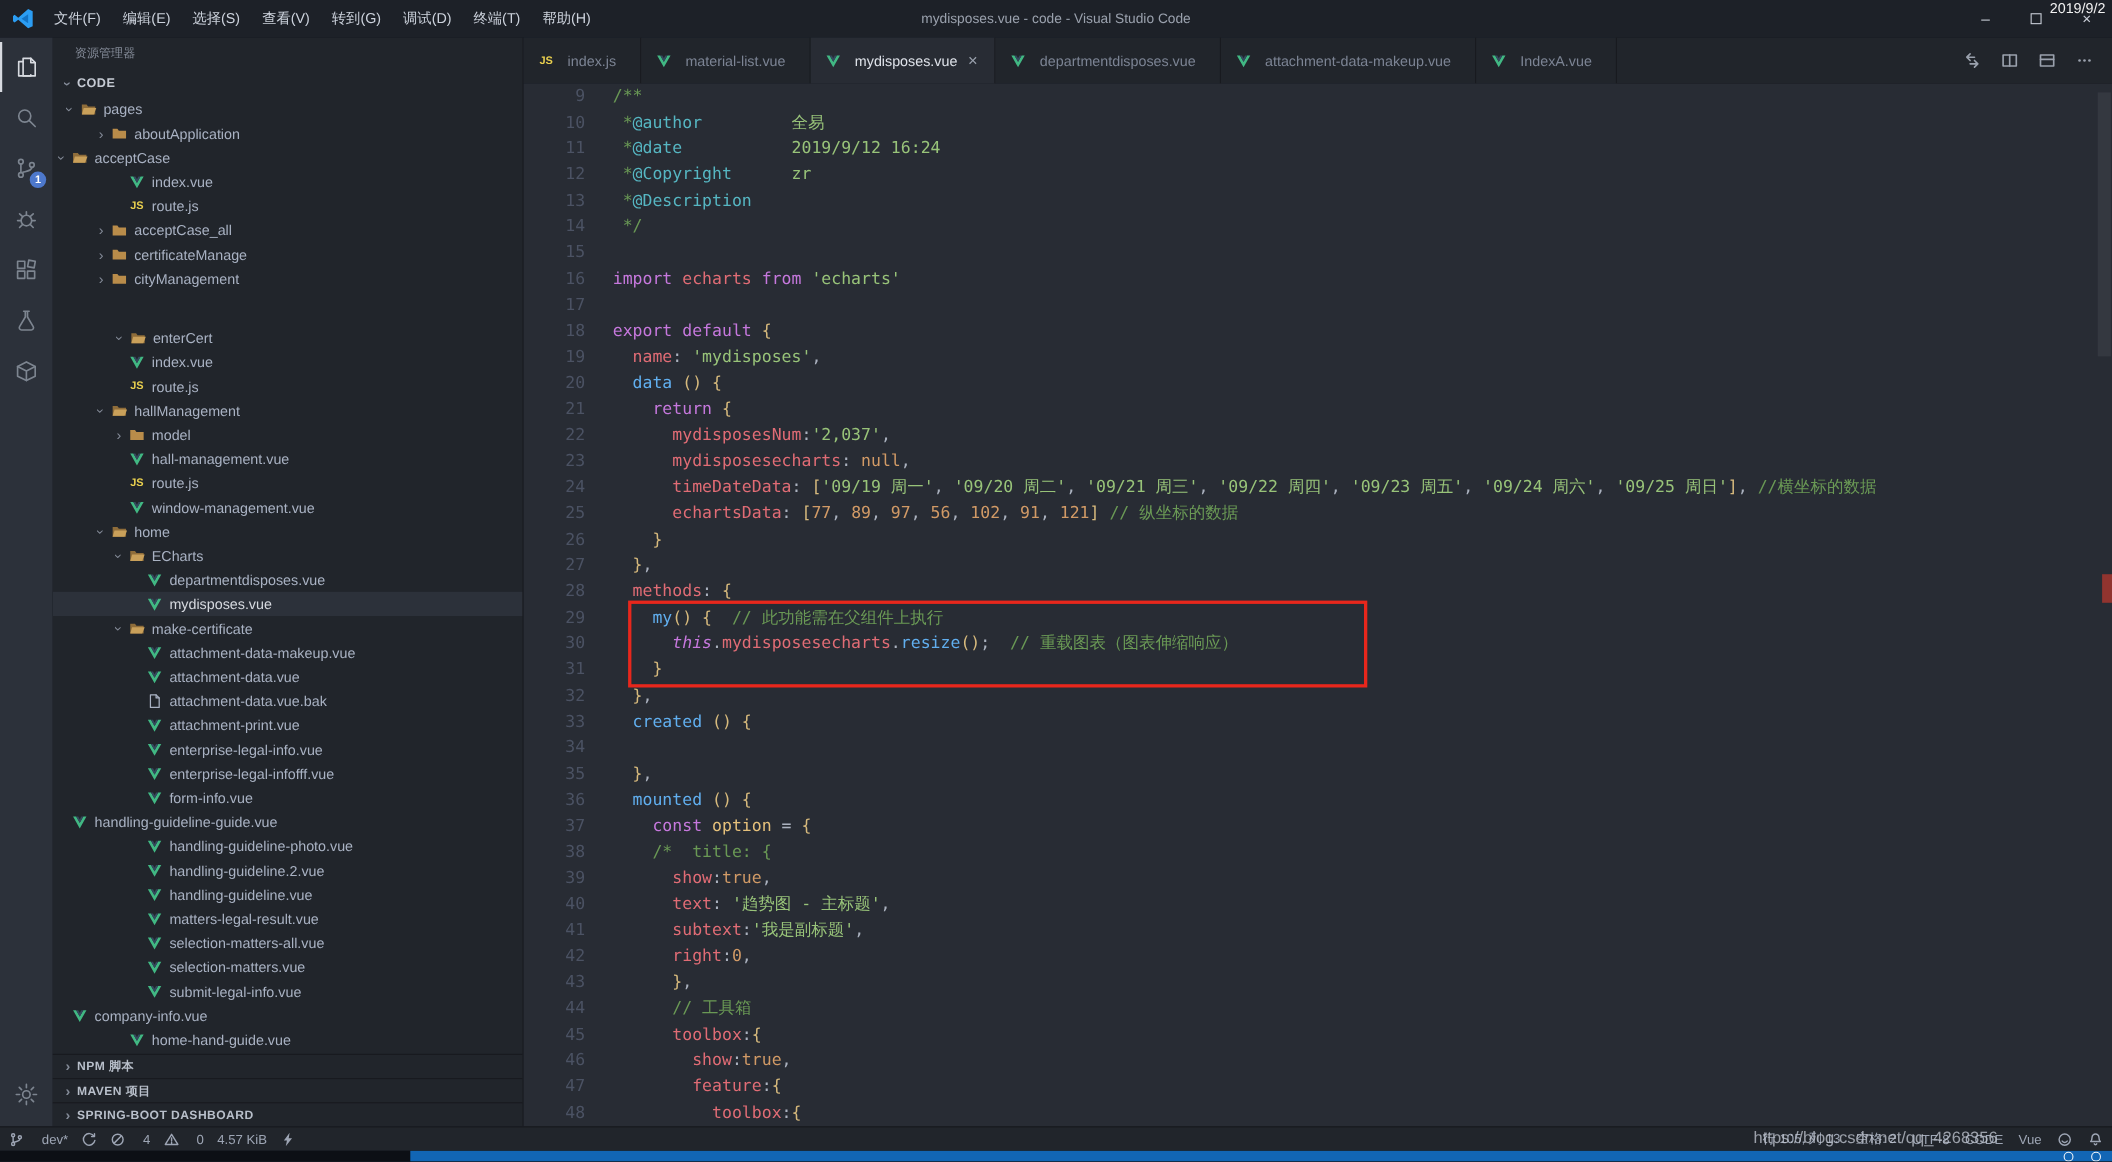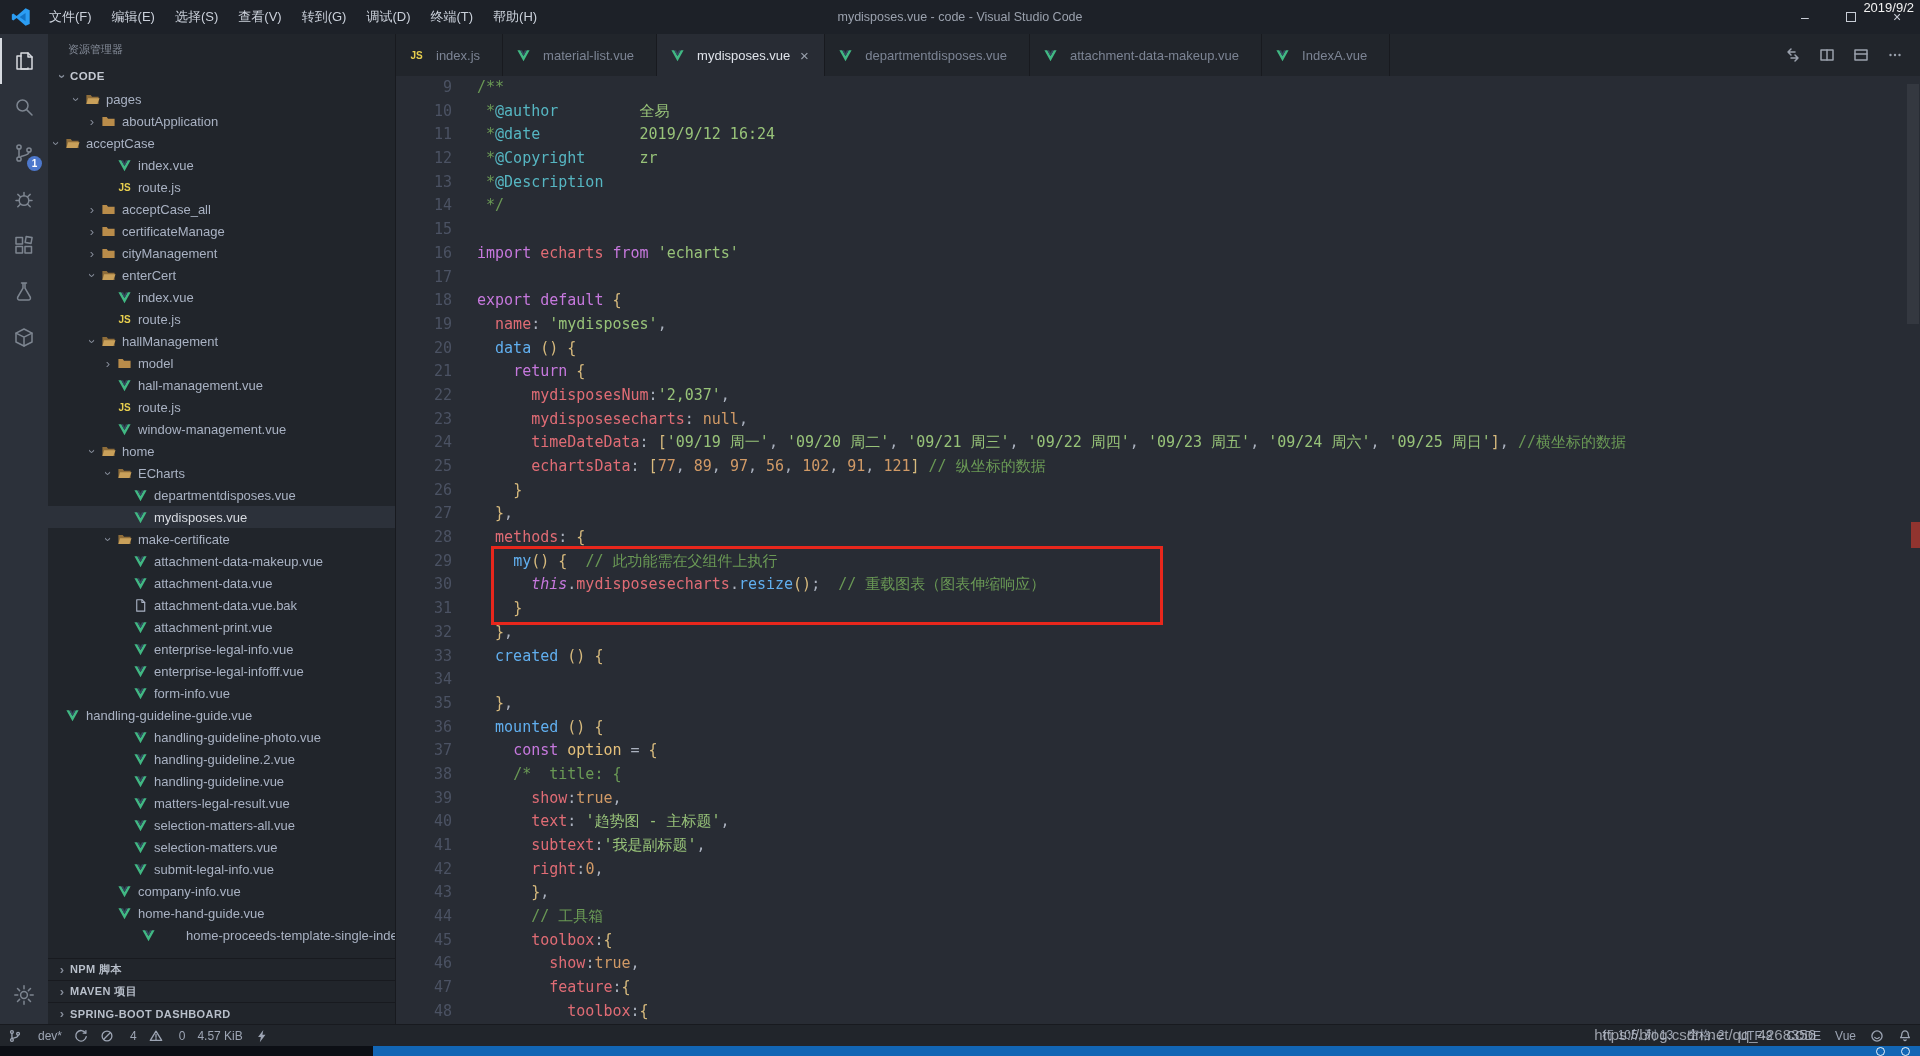--- a/index.html
+++ b/index.html
@@ -24,21 +24,21 @@
 
 .abar{width:48px;background:#2c313a;display:flex;flex-direction:column;align-items:center;padding-top:4px;flex:none}
 .aitem{width:48px;height:46px;display:flex;align-items:center;justify-content:center;color:#7d8590;position:relative}
 .aitem.active{color:#d7dae0;box-shadow:inset 2px 0 0 #d7dae0}
 .aitem .icon{width:24px;height:24px;display:inline-flex}
 .aitem .icon svg{width:100%;height:100%}
 .abadge{position:absolute;right:6px;bottom:5px;min-width:15px;height:15px;border-radius:8px;background:#4d78cc;color:#fff;font-size:10px;display:flex;align-items:center;justify-content:center;padding:0 3px;font-weight:700}
 .abar-bottom{margin-top:auto;padding-bottom:6px}
 
 
-.sidebar{width:348px;background:#21252b;display:flex;flex-direction:column;border-right:1px solid #181a1f;flex:none;min-height:0}
+.sidebar{width:428px;background:#21252b;display:flex;flex-direction:column;border-right:1px solid #181a1f;flex:none;min-height:0}
 .side-header{height:30px;line-height:30px;padding-left:20px;font-size:11px;color:#848b98;flex:none}
 .section-row{height:24px;display:flex;align-items:center;font-size:11.5px;font-weight:700;color:#c5cad3;padding-left:6px;flex:none;letter-spacing:.4px}
 .tree{flex:1;overflow:hidden}
 .trow{height:22px;display:flex;align-items:center;font-size:13px;color:#a9b2c3;white-space:nowrap}
 .trow.sel{background:#2c313a;color:#d7dae0}
 .chev{width:16px;flex:none;color:#848b98;font-size:13px;display:flex;justify-content:center;transform-origin:50% 50%}
 .chev.open{transform:rotate(90deg)}
 .chev-sp{width:16px;flex:none}
 .ticon{width:17px;height:16px;flex:none;margin-right:5px;display:inline-flex;align-items:center;justify-content:center}
 .ticon svg{width:15px;height:15px}
@@ -218,21 +218,21 @@
       </div>
   </div>
 
   <div class="sidebar">
     <div class="side-header">资源管理器</div>
     <div class="section-row">
       <span class="chev open">›</span>
       <span>CODE</span>
     </div>
     <div class="tree" id="tree">
-        <div class="trow" style="padding-left: 20px;">
+        <div class="trow" style="padding-left: 8px;">
           <span class="chev open">›</span>
           <span class="ticon">
             <svg viewBox="0 0 16 16">
               <path fill="#8f6d3a" d="M1.5 3.2h4.6l1.4 1.9h7v7.7h-13z"></path>
               <path fill="#c9a05a" d="M3.3 6.6h12.2l-2.4 6.2H1.5z"></path>
             </svg>
           </span>
           <span class="tlabel">pages</span>
         </div>
         <div class="trow" style="padding-left: 36px;">
@@ -291,21 +291,21 @@
         </div>
         <div class="trow" style="padding-left: 36px;">
           <span class="chev">›</span>
           <span class="ticon">
             <svg viewBox="0 0 16 16">
               <path fill="#b98c4a" d="M1.5 3.2h4.6l1.4 1.9h7v7.7h-13z"></path>
             </svg>
           </span>
           <span class="tlabel">cityManagement</span>
         </div>
-        <div class="trow" style="padding-left: 36px;">
+        <div class="trow" style="padding-left: 53px; margin-top: 32px;">
           <span class="chev open">›</span>
           <span class="ticon">
             <svg viewBox="0 0 16 16">
               <path fill="#8f6d3a" d="M1.5 3.2h4.6l1.4 1.9h7v7.7h-13z"></path>
               <path fill="#c9a05a" d="M3.3 6.6h12.2l-2.4 6.2H1.5z"></path>
             </svg>
           </span>
           <span class="tlabel">enterCert</span>
         </div>
         <div class="trow" style="padding-left: 52px;">
@@ -566,21 +566,21 @@
         <div class="trow" style="padding-left: 68px;">
           <span class="chev-sp"></span>
           <span class="ticon">
             <svg viewBox="0 0 16 16">
               <path fill="#41b883" d="M1.5 2.5h3L8 8.6l3.5-6.1h3L8 14z"></path>
               <path fill="#34495e" d="M4.5 2.5h2L8 5.3l1.5-2.8h2L8 8.8z"></path>
             </svg>
           </span>
           <span class="tlabel">submit-legal-info.vue</span>
         </div>
-        <div class="trow" style="padding-left: 52px;">
+        <div class="trow" style="">
           <span class="chev-sp"></span>
           <span class="ticon">
             <svg viewBox="0 0 16 16">
               <path fill="#41b883" d="M1.5 2.5h3L8 8.6l3.5-6.1h3L8 14z"></path>
               <path fill="#34495e" d="M4.5 2.5h2L8 5.3l1.5-2.8h2L8 8.8z"></path>
             </svg>
           </span>
           <span class="tlabel">company-info.vue</span>
         </div>
         <div class="trow" style="padding-left: 52px;">

